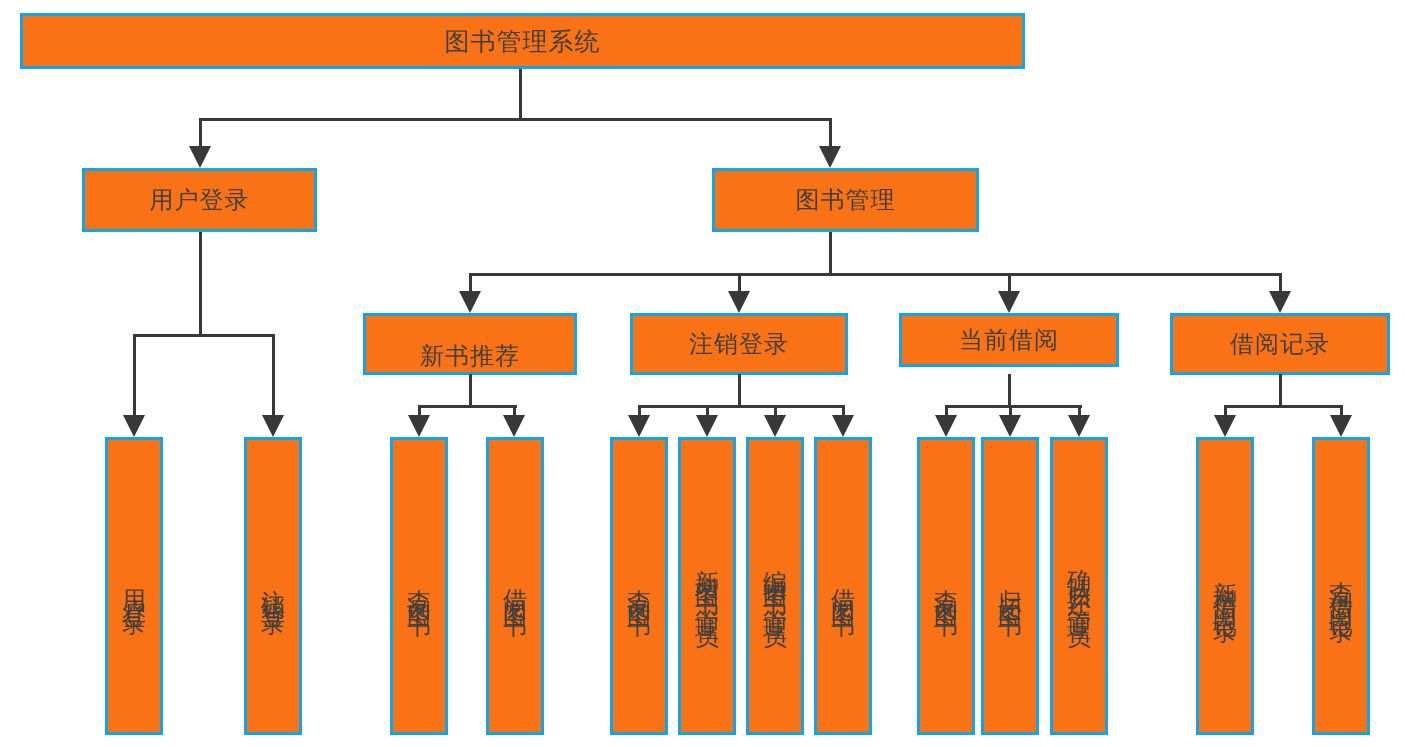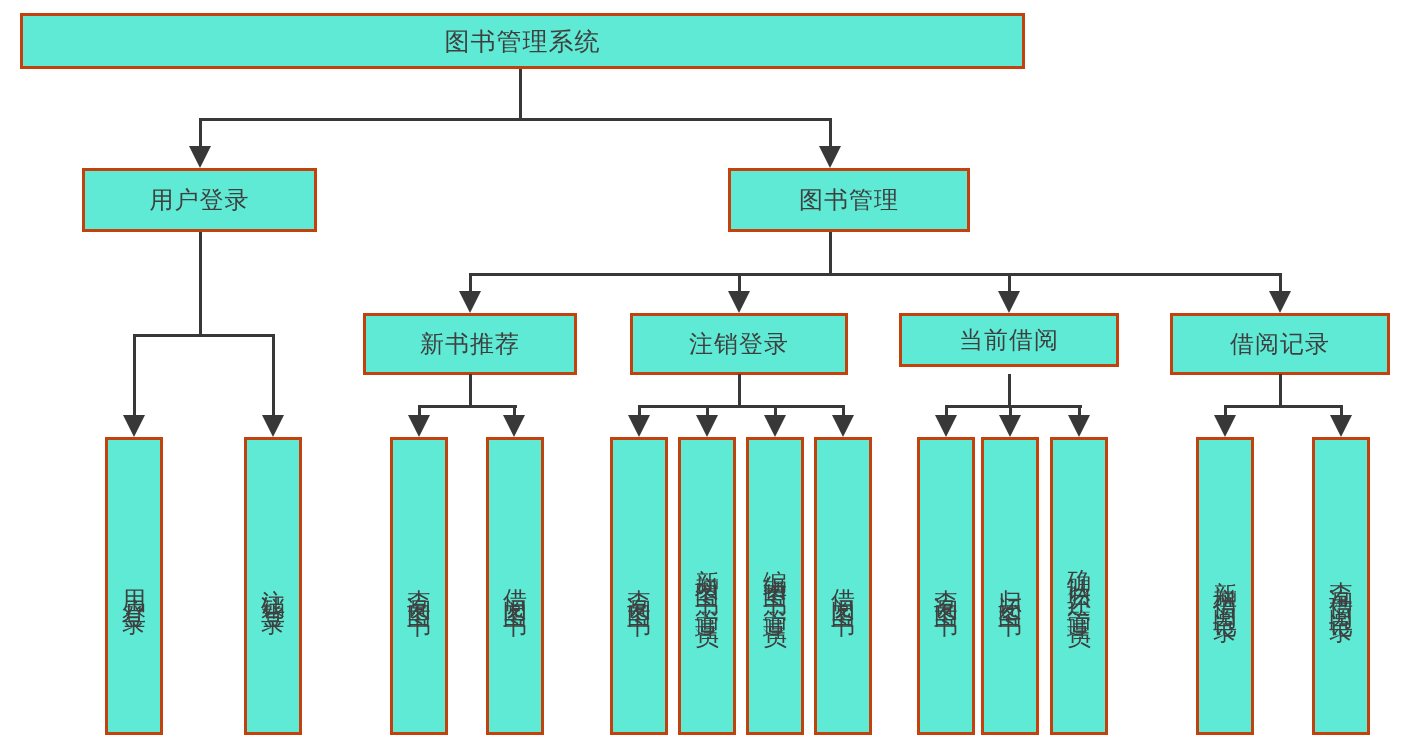--- a/index.html
+++ b/index.html
@@ -1,22 +1,22 @@
 <!DOCTYPE html>
 <html><head>
 <meta charset="utf-8">
 <style>
   html,body{margin:0;padding:0;background:#ffffff;}
   #canvas{
     position:relative;width:1405px;height:747px;background:#ffffff;
     overflow:hidden;font-family:"Liberation Sans",sans-serif;
   }
   .box{
-    position:absolute;box-sizing:border-box;border:3px solid #c2410c;
-    background:#5eead4;display:flex;align-items:center;justify-content:center;
+    position:absolute;box-sizing:border-box;border:3px solid #0ea5e9;
+    background:#f97316;display:flex;align-items:center;justify-content:center;
   }
   .hlabel{
     font-size:24px;color:#3f3f3f;letter-spacing:1px;white-space:nowrap;
   }
   .root .hlabel{font-size:25px;}
   .leaf{width:58px;top:437px;height:298px;}
   .vtext{
     writing-mode:vertical-lr;text-orientation:mixed;line-height:1;
     font-size:24px;letter-spacing:8px;color:#3f3f3f;
   }
@@ -28,22 +28,22 @@
   }
   .watermark{
     position:absolute;left:1186px;top:713px;z-index:10;
     font-size:17px;color:#a6a6a6;letter-spacing:1px;white-space:nowrap;
     text-shadow:0 0 2px #ffffff,1px 1px 2px #ffffff,-1px -1px 2px #ffffff;
   }
 
   
   .b-root{left:20px;top:13px;width:1005px;height:56px;}
   .b-ul{left:82px;top:168px;width:235px;height:64px;}
-  .b-bm{left:712px;top:168px;width:242px;height:64px;margin-left:16px;}
-  .b-l31{left:363px;top:313px;width:214px;height:62px;}
+  .b-bm{left:712px;top:168px;width:267px;height:64px;}
+  .b-l31{left:363px;top:313px;width:214px;height:62px;align-items:flex-end;}
   .b-l32{left:630px;top:313px;width:218px;height:62px;}
   .b-l33{left:899px;top:313px;width:220px;height:54px;}
   .b-l34{left:1170px;top:313px;width:220px;height:62px;}
   .b-a1{left:105px;} .b-a2{left:244px;}
   .b-b1{left:390px;} .b-b2{left:486px;}
   .b-c1{left:610px;} .b-c2{left:678px;} .b-c3{left:746px;} .b-c4{left:814px;}
   .b-d1{left:917px;} .b-d2{left:981px;} .b-d3{left:1050px;}
   .b-e1{left:1196px;} .b-e2{left:1312px;}
 
   

